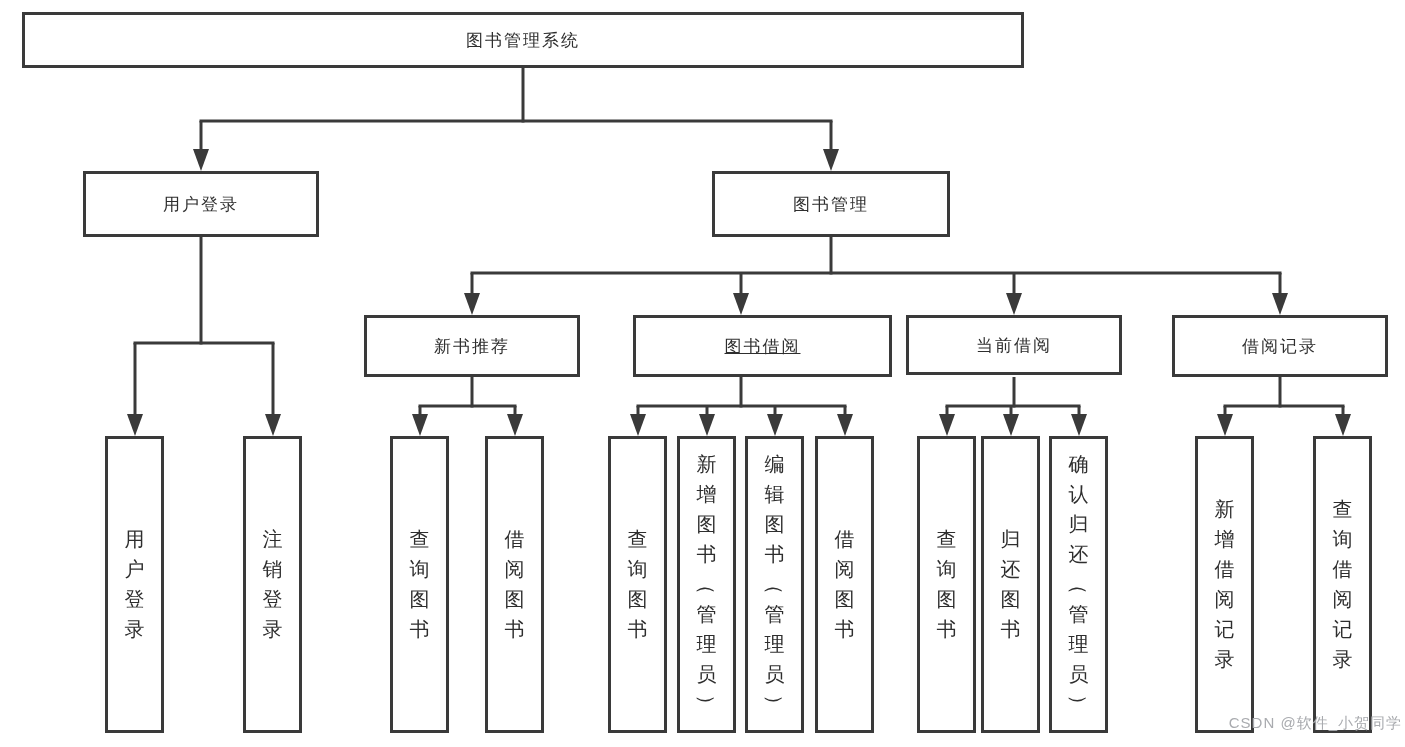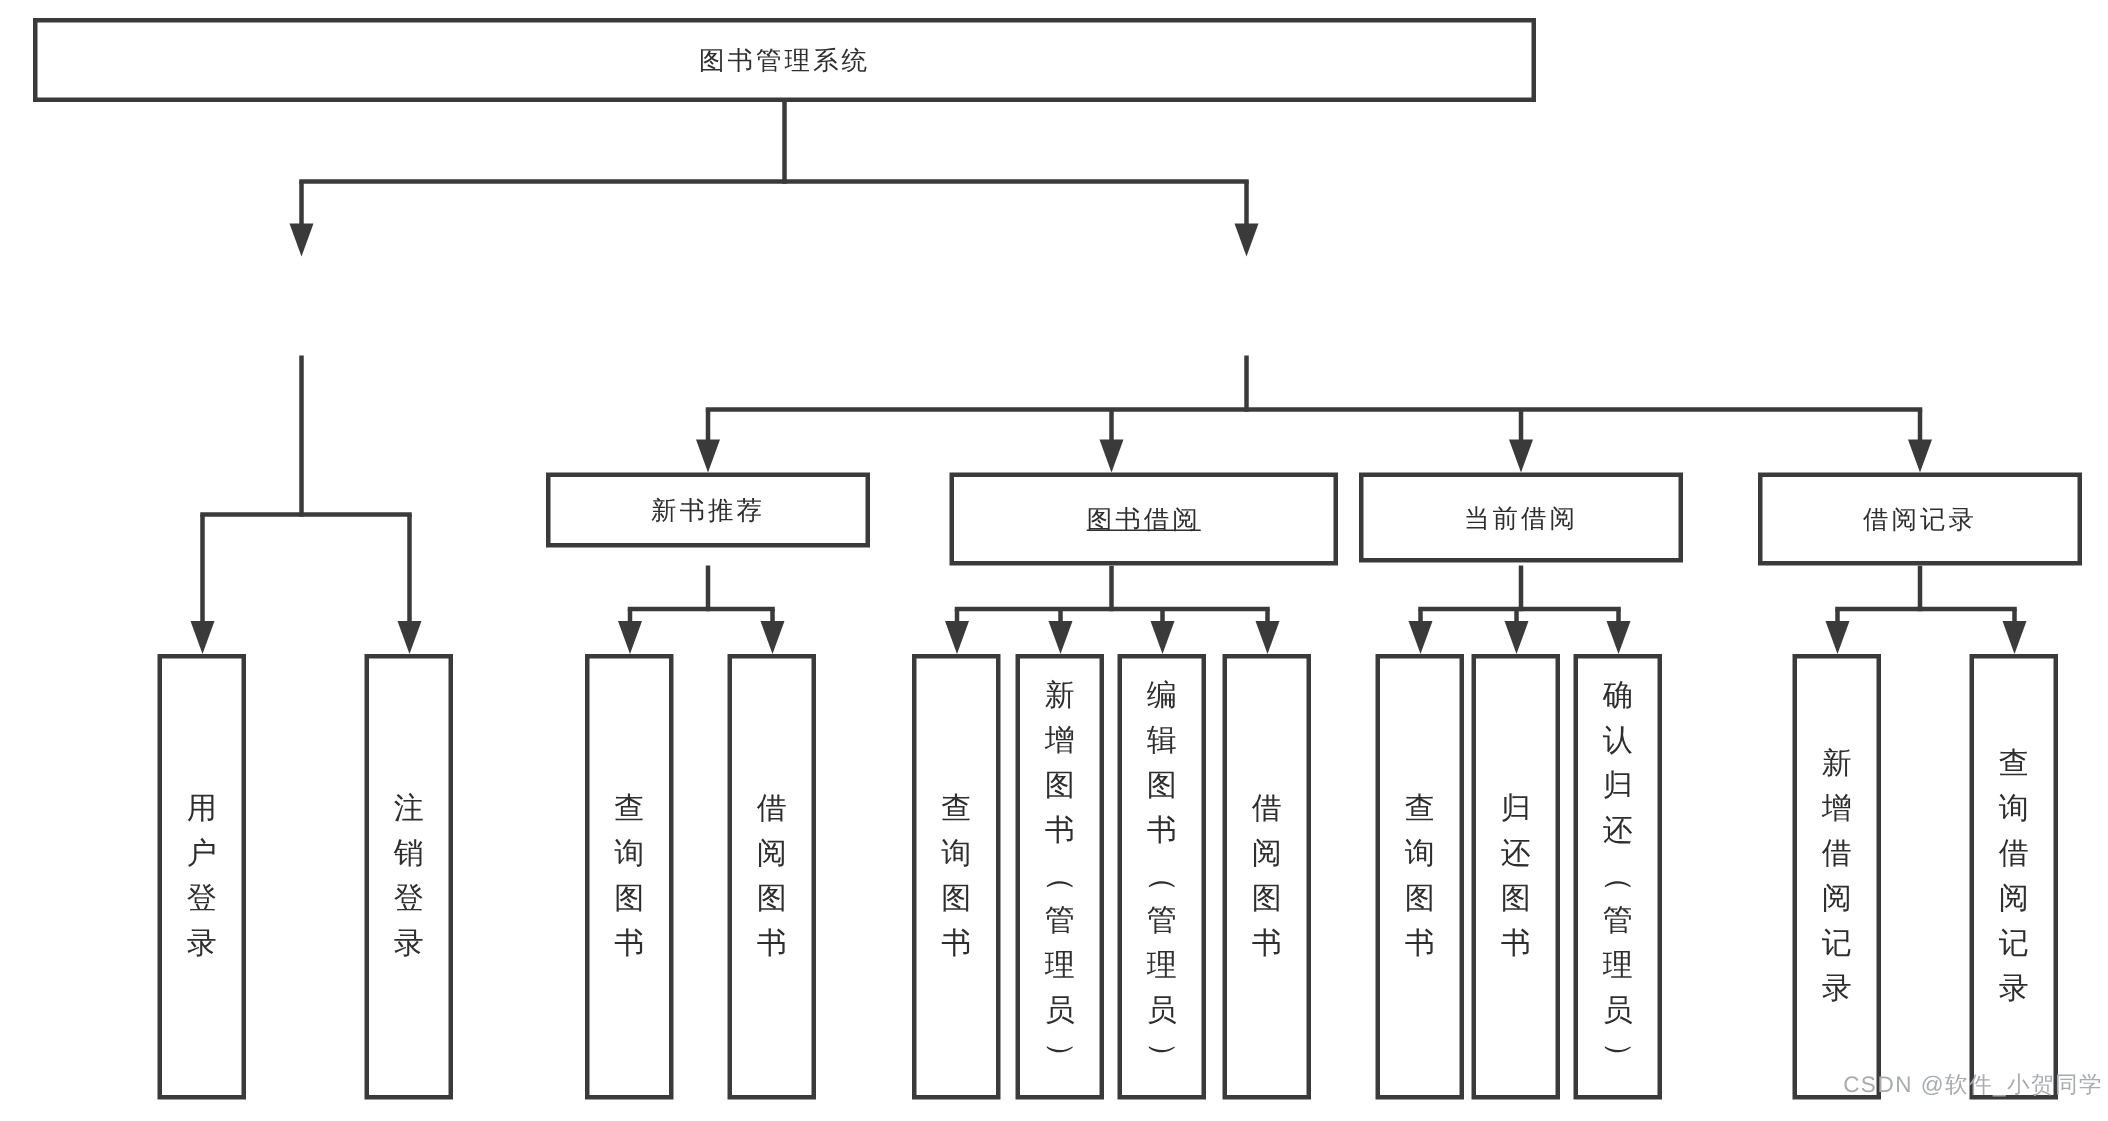--- a/index.html
+++ b/index.html
@@ -99,22 +99,28 @@
       <line x1="1225" y1="406" x2="1225" y2="416" stroke="#3a3a3a" stroke-width="3"></line>
       <polygon points="1217,414 1233,414 1225,436" fill="#3a3a3a"></polygon>
       <line x1="1343" y1="406" x2="1343" y2="416" stroke="#3a3a3a" stroke-width="3"></line>
       <polygon points="1335,414 1351,414 1343,436" fill="#3a3a3a"></polygon>
     </svg>
 
   <div class="box hbox" style="left:22px;top:12px;width:1002px;height:56px;">
     <span>图书管理系统</span>
   </div>
 
-
-  <div class="box hbox" style="left:364px;top:315px;width:216px;height:50px;">
+  <div class="box hbox" style="left:83px;top:171px;width:236px;height:66px;">
+    <span>用户登录</span>
+  </div>
+  <div class="box hbox" style="left:712px;top:171px;width:238px;height:66px;">
+    <span>图书管理</span>
+  </div>
+
+  <div class="box hbox" style="left:364px;top:315px;width:216px;height:62px;">
     <span>新书推荐</span>
   </div>
   <div class="box hbox" style="left:633px;top:315px;width:259px;height:62px;text-decoration:underline;">
     <span>图书借阅</span>
   </div>
   <div class="box hbox" style="left:906px;top:315px;width:216px;height:60px;">
     <span>当前借阅</span>
   </div>
   <div class="box hbox" style="left:1172px;top:315px;width:216px;height:62px;align-items:center;">
     <span>借阅记录</span>

